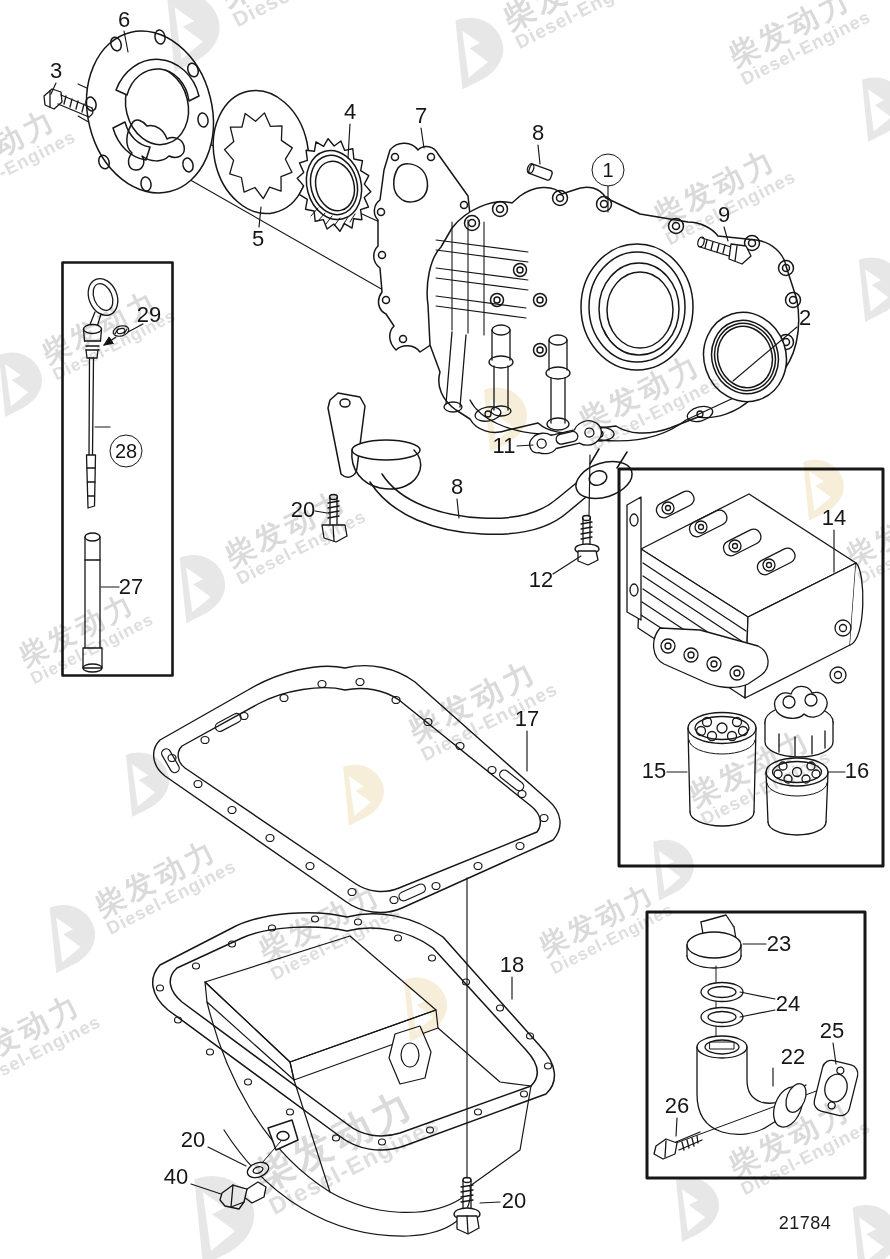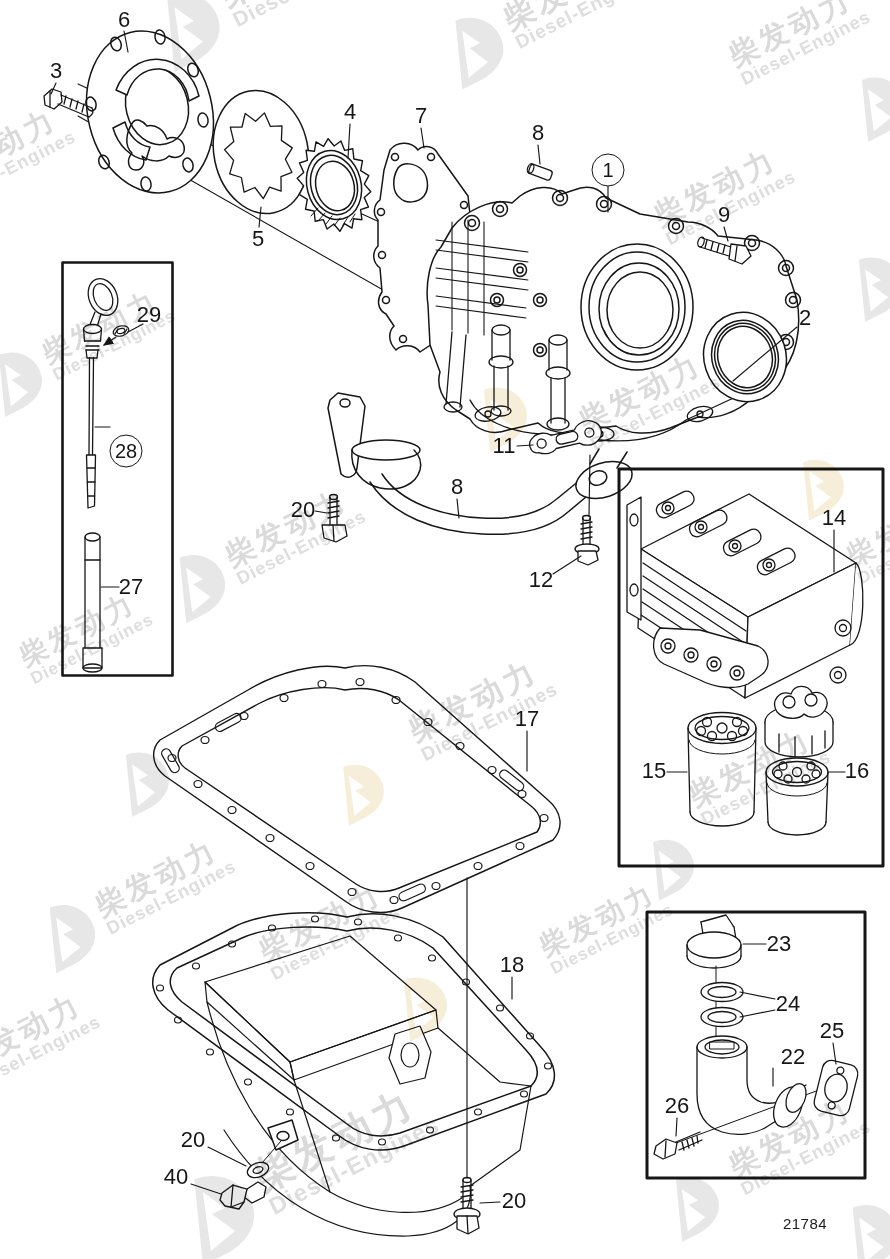--- a/index.html
+++ b/index.html
@@ -6,21 +6,21 @@
   #stage{position:relative;width:890px;height:1259px;background:#ffffff;overflow:hidden;
          font-family:"Liberation Sans","DejaVu Sans",sans-serif;}
   #drawing{position:absolute;left:0;top:0;z-index:1;}
   
   #callout-layer{position:absolute;left:0;top:0;width:100%;height:100%;z-index:3;pointer-events:none;}
   .callout{position:absolute;transform:translate(-50%,-50%);color:#161616;font-size:22px;
            font-weight:400;letter-spacing:0;white-space:nowrap;}
   .callout.circled{width:31px;height:31px;border:1.7px solid #161616;border-radius:50%;
            background:#fff;display:flex;align-items:center;justify-content:center;font-size:20px;}
   #drawing-number{position:absolute;transform:translate(-50%,-50%);color:#1c1c1c;
-           font-size:15px;letter-spacing:.5px;z-index:3;}
+           font-size:18px;letter-spacing:.5px;z-index:3;}
   
   #watermark-layer{position:absolute;left:0;top:0;width:100%;height:100%;z-index:4;
            pointer-events:none;mix-blend-mode:multiply;}
   .wm{position:absolute;display:flex;align-items:center;gap:10px;transform-origin:0 50%;}
   .wm-text{display:flex;flex-direction:column;line-height:1.05;}
   .wm-cn{font-size:31px;font-weight:700;letter-spacing:4px;color:#dadada;
          font-family:"DejaVu Sans",sans-serif;white-space:nowrap;}
   .wm-en{font-size:19px;font-weight:600;letter-spacing:1px;color:#dedede;white-space:nowrap;}
   .wm svg{display:block;}
 </style>

